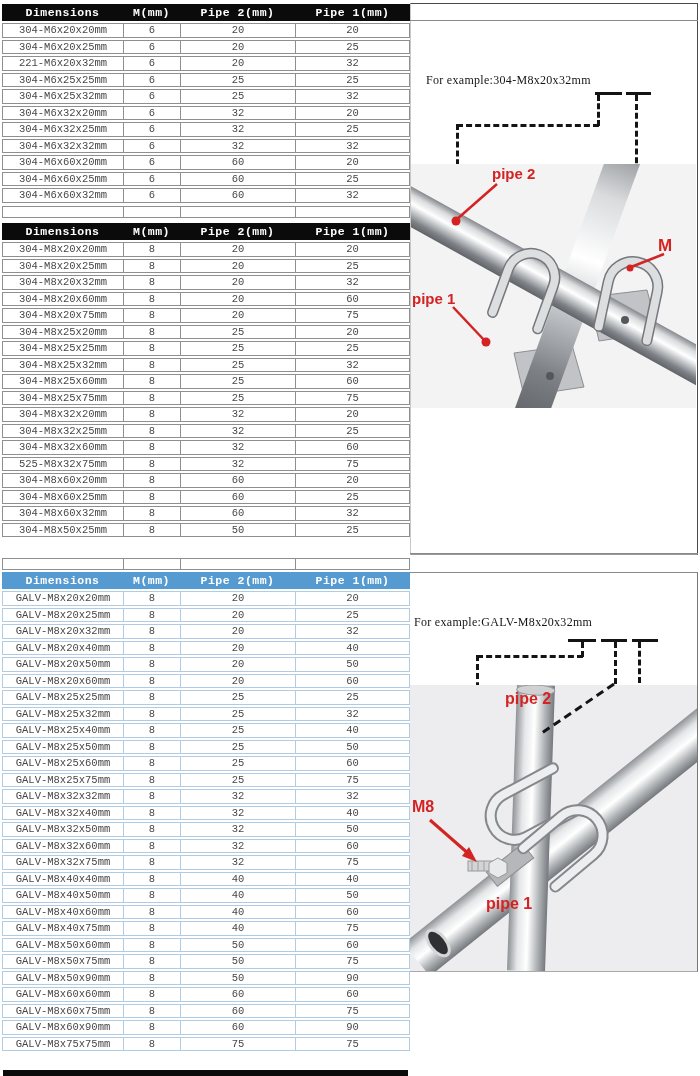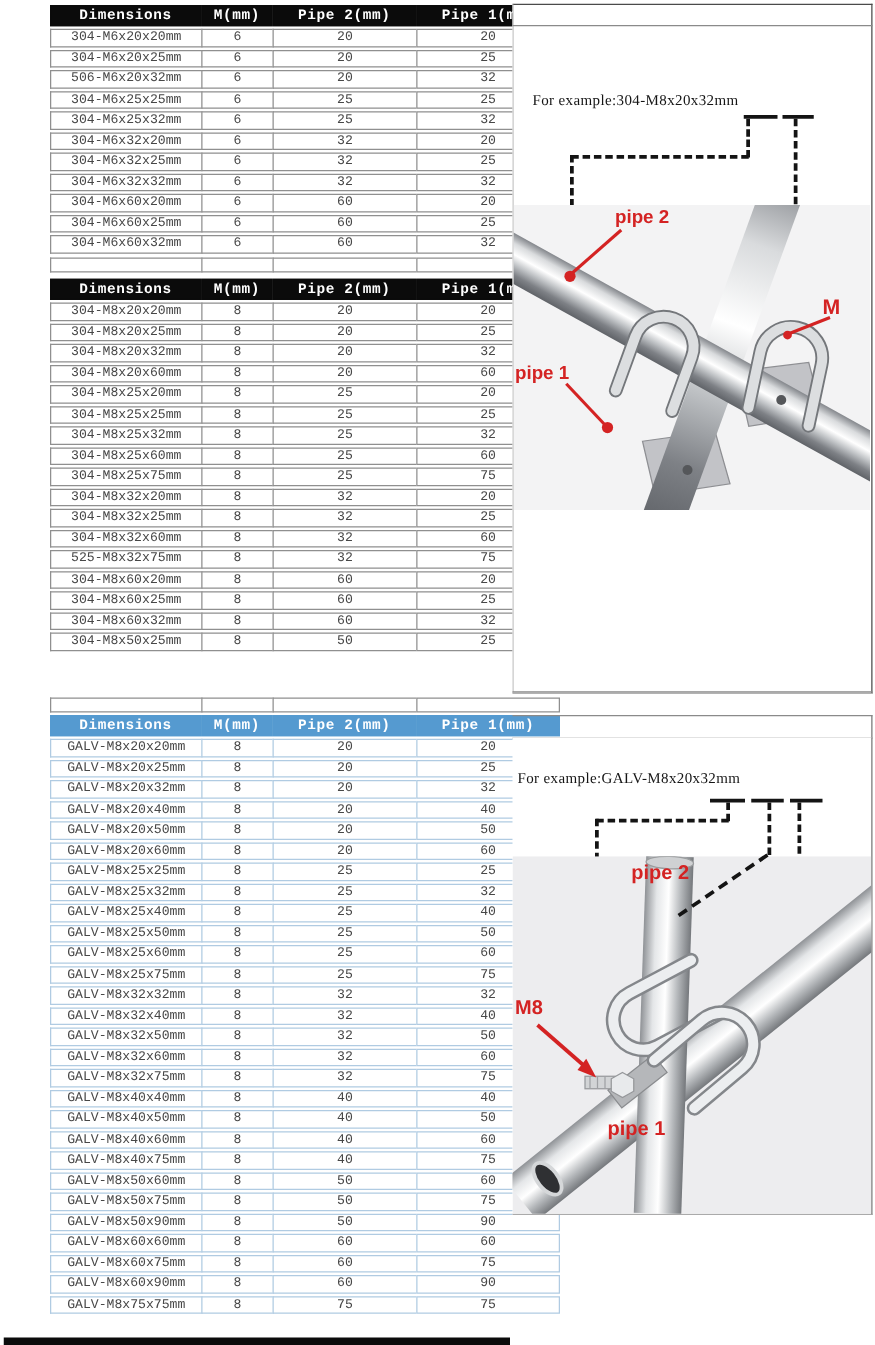--- a/index.html
+++ b/index.html
@@ -1,20 +1,20 @@
 <!DOCTYPE html>
 <html><head>
 <meta charset="utf-8">
 <style>
   html,body{margin:0;padding:0;}
   body{width:700px;height:1076px;position:relative;background:#fff;overflow:hidden;
        font-family:"Liberation Sans",sans-serif;}
   
   table.spec{position:absolute;left:2px;width:408px;border-collapse:separate;border-spacing:0 2px;
-             table-layout:fixed;font-family:"Liberation Mono",monospace;margin-left:38px;}
+             table-layout:fixed;font-family:"Liberation Mono",monospace;}
   table.spec col.c1{width:121px} table.spec col.c2{width:57px}
   table.spec col.c3{width:115px} table.spec col.c4{width:115px}
   table.spec th{height:15px;padding:0;font-size:11.5px;font-weight:bold;color:#fff;
                 text-align:center;letter-spacing:0.5px;}
   table.spec td{height:12.5px;padding:0;font-size:10.5px;line-height:12px;color:var(--cell_text);
                 text-align:center;border-top:1px solid var(--bc);border-bottom:1px solid var(--bc);
                 border-left:1px solid var(--bc);}
   table.spec td:last-child{border-right:1px solid var(--bc);}
   table.t304{--bc:var(--grid_gray);}
   table.t304 th{background:var(--header_black);border:1px solid var(--header_black);}
@@ -69,21 +69,21 @@
       </tr>
 
       <tr>
         <td>304-M6x20x25mm</td>
         <td>6</td>
         <td>20</td>
         <td>25</td>
       </tr>
 
       <tr>
-        <td>506-M6x20x32mm</td>
+        <td>221-M6x20x32mm</td>
         <td>6</td>
         <td>20</td>
         <td>32</td>
       </tr>
 
       <tr>
         <td>304-M6x25x25mm</td>
         <td>6</td>
         <td>25</td>
         <td>25</td>
@@ -195,20 +195,26 @@
         <td>32</td>
       </tr>
 
       <tr>
         <td>304-M8x20x60mm</td>
         <td>8</td>
         <td>20</td>
         <td>60</td>
       </tr>
 
+      <tr>
+        <td>304-M8x20x75mm</td>
+        <td>8</td>
+        <td>20</td>
+        <td>75</td>
+      </tr>
 
       <tr>
         <td>304-M8x25x20mm</td>
         <td>8</td>
         <td>25</td>
         <td>20</td>
       </tr>
 
       <tr>
         <td>304-M8x25x25mm</td>

